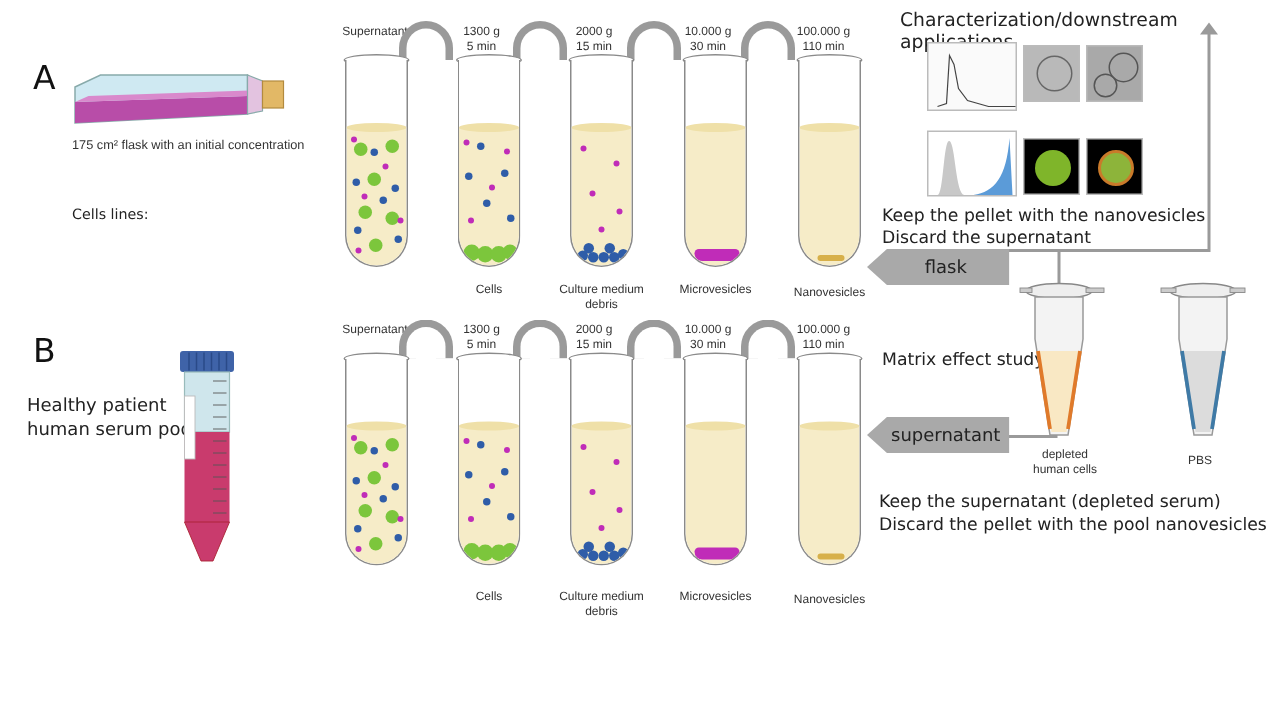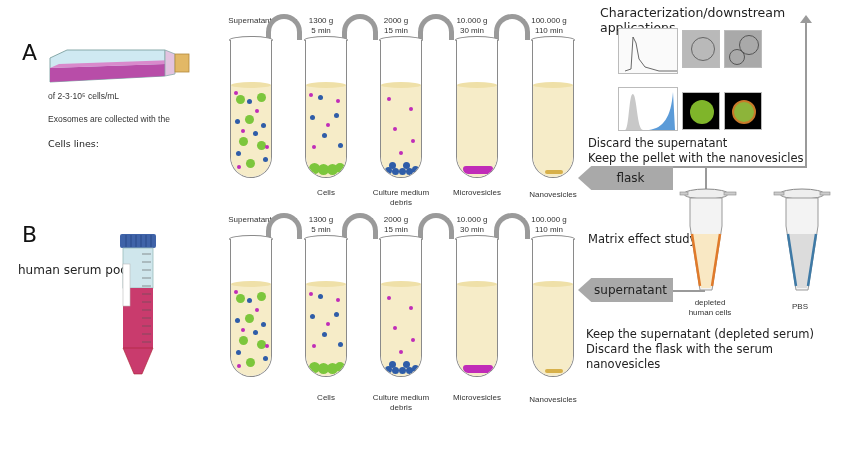--- a/index.html
+++ b/index.html
@@ -34,31 +34,31 @@
 <div class="abs" style="left:45px;top:46px;width:150px;height:40px;">
   <svg width="150" height="40" viewBox="0 0 150 40">
     <polygon points="5,12 22,4 120,4 120,30 5,36" fill="#cfe9f2" stroke="#8aa" stroke-width="1"></polygon>
     <polygon points="5,22 120,18 120,30 5,36" fill="#b84da8"></polygon>
     <polygon points="5,22 120,18 130,14 14,18" fill="#d989cc"></polygon>
     <polygon points="120,4 130,8 130,28 120,30" fill="#e3c3e0" stroke="#8aa" stroke-width="0.8"></polygon>
     <rect x="130" y="8" width="14" height="18" fill="#e2b866" stroke="#b38a3e" stroke-width="0.8"></rect>
   </svg>
 </div>
 <div class="abs small" style="left:48px;top:91px;width:180px;">
-  <div>of 2-3·10⁵ cells/mL</div>
+  <div>175 cm² flask with an initial concentration</div>
 </div>
 <div class="abs small" style="left:48px;top:114px;width:180px;">
-  <div>Exosomes are collected with the</div>
 </div>
 <div class="abs cell-lines" style="left:48px;top:138px;">
   <div>Cells lines:</div>
 </div>
 
 <div class="abs panel-letter" style="left:22px;top:222px;">B</div>
 <div class="abs healthy" style="left:18px;top:262px;">
+  <div>Healthy patient</div>
   <div>human serum pool</div>
 </div>
 <div class="abs" style="left:118px;top:234px;width:40px;height:145px;">
   <svg width="40" height="145" viewBox="0 0 40 145">
     <rect x="2" y="0" width="36" height="14" rx="2" fill="#3f63a8"></rect>
     <g stroke="#2a4a88" stroke-width="1">
       <line x1="8" y1="1" x2="8" y2="13"></line>
         <line x1="13" y1="1" x2="13" y2="13"></line>
         <line x1="18" y1="1" x2="18" y2="13"></line>
       <line x1="23" y1="1" x2="23" y2="13"></line>
@@ -320,27 +320,27 @@
     </svg>
 </div>
 <div class="thumb" style="left:682px;top:92px;width:38px;height:38px;background:#000;">
     <div style="position:absolute;left:7px;top:7px;width:24px;height:24px;background:#7fb52a;border-radius:50%;"></div>
   </div>
 <div class="thumb" style="left:724px;top:92px;width:38px;height:38px;background:#000;">
     <div style="position:absolute;left:7px;top:7px;width:24px;height:24px;background:#8db43a;border:2px solid #c97a2a;border-radius:50%;"></div>
   </div>
 
 <div class="abs note" style="left:588px;top:136px;">
+  <div>Keep the pellet with the nanovesicles</div>
   <div>Discard the supernatant</div>
-  <div>Keep the pellet with the nanovesicles</div>
 </div>
 <div class="abs note" style="left:588px;top:232px;">Matrix effect study</div>
 <div class="abs note" style="left:586px;top:327px;">
   <div>Keep the supernatant (depleted serum)</div>
-  <div>Discard the flask with the serum nanovesicles</div>
+  <div>Discard the pellet with the pool nanovesicles</div>
 </div>
 
 <div class="gline" style="left:636px;top:166px;width:170px;height:2px;"></div>
 <div class="gline" style="left:805px;top:22px;width:2px;height:146px;"></div>
 <div class="abs" style="left:800px;top:15px;width:0;height:0;border-left:6px solid transparent;border-right:6px solid transparent;border-bottom:8px solid #9a9a9a;"></div>
 <div class="gline" style="left:705px;top:166px;width:2px;height:100px;"></div>
 <div class="gline" style="left:655px;top:290px;width:50px;height:2px;"></div>
 
 <div class="arrow-tag" style="left:578px;top:166px;width:95px;">flask</div>
 <div class="arrow-tag" style="left:578px;top:278px;width:95px;">supernatant</div>

